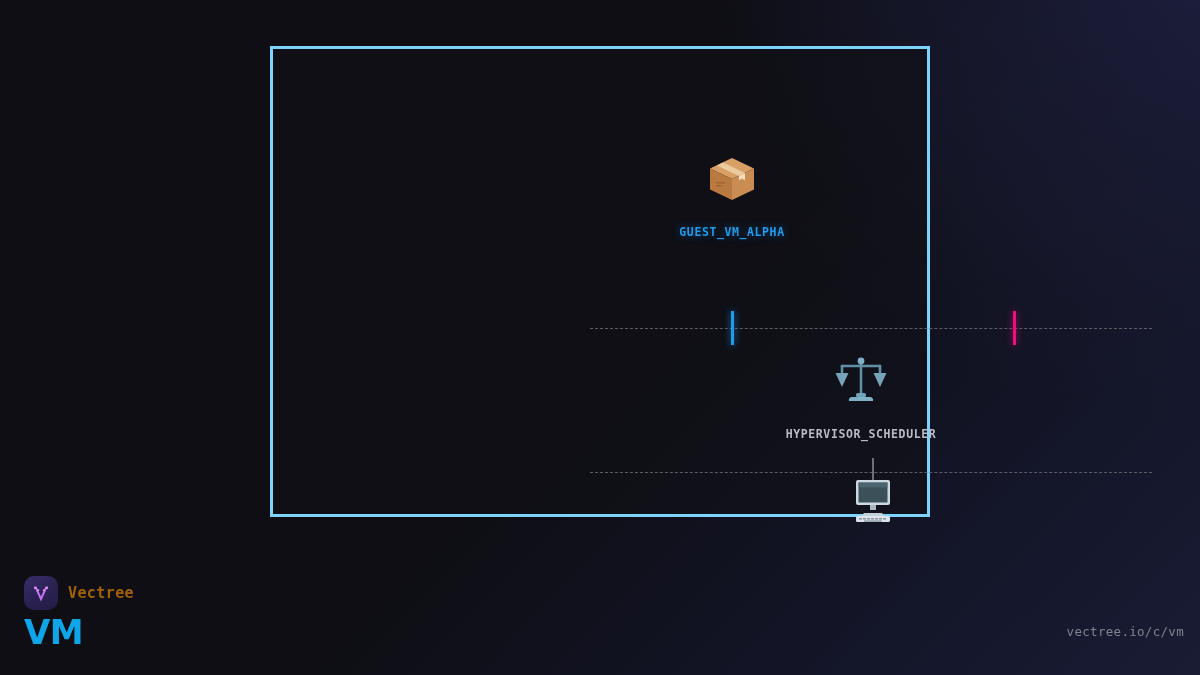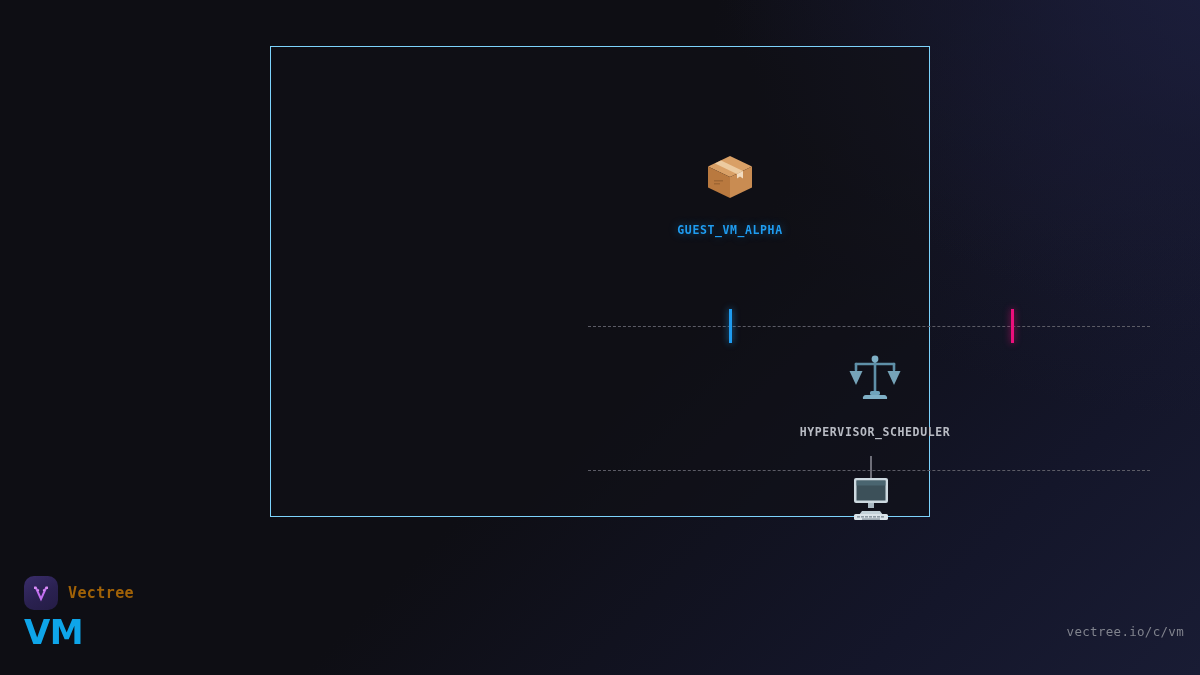--- a/index.html
+++ b/index.html
@@ -16,42 +16,42 @@
       radial-gradient(860px 620px at 108% -12%, #1d2040 0%, rgba(24,26,52,0.55) 38%, rgba(14,14,20,0) 68%),
       radial-gradient(700px 520px at 100% 8%, rgba(32,34,66,0.55) 0%, rgba(14,14,20,0) 70%),
       linear-gradient(135deg, #0e0e14 0%, #0e0e14 52%, #14162a 82%, #191c34 100%);
   }
 
   
   #panel {
     position:absolute;
     left:270px; top:46px;
     width:660px; height:471px;
-    border:1px solid #7dd3fc;
+    border:3px solid #7dd3fc;
     background:rgba(16,16,22,0.55);
   }
 
   .node { position:absolute; text-align:center; width:240px; }
   .node .glyph {
     height:62px; line-height:62px;
     font-size:46px;
     font-family:"DejaVu Sans", sans-serif;
     display:block;
   }
   .node .label {
     margin-top:10px;
     font-size:11.5px;
     font-weight:bold;
     letter-spacing:0.6px;
     white-space:nowrap;
   }
 
   #node-guest   { left:339px; top:104px; }
   #node-disk    { left:621px; top:104px; }
-  #node-sched   { left:484px; top:306px;text-align:center; }
+  #node-sched   { left:468px; top:306px;text-align:center; }
   #node-hw      { left:480px; top:428px; }
 
   .lbl-blue  { color:#1f9cf0; text-shadow:0 0 10px rgba(31,156,240,0.45); }
   .lbl-pink  { color:#ec0f7c; text-shadow:0 0 10px rgba(236,15,124,0.40); }
   .lbl-gray  { color:#b9bcc4; }
 
   
   .bus {
     position:absolute;
     height:0; left:317px; width:562px;

